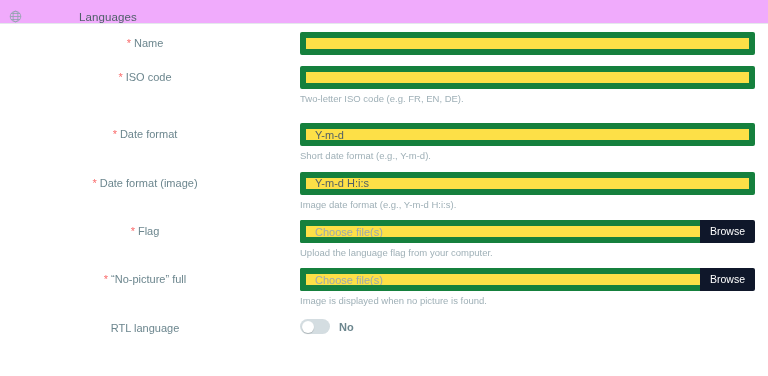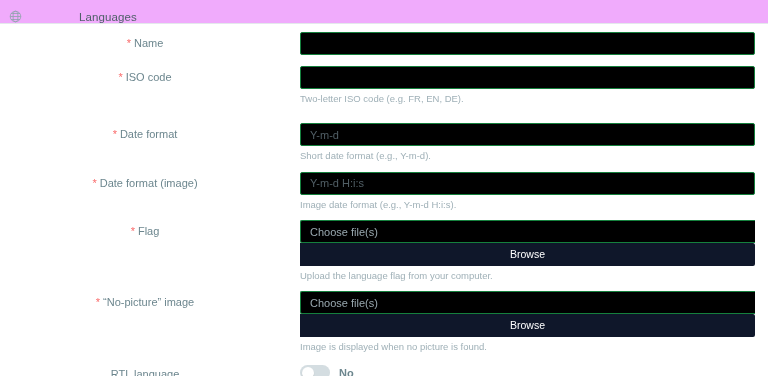--- a/index.html
+++ b/index.html
@@ -67,23 +67,23 @@
   }
   .field-col {
     flex: 1 1 auto;
     padding-right: 13px;
     min-width: 0;
   }
 
   .text-input {
     width: 100%;
     height: 23px;
-    border: 1px solid #15803d;
+    border: 6px solid #15803d;
     border-radius: 2px;
-    background: #000000;
+    background: #fde047;
     padding: 0 9px;
     font-family: "Liberation Sans", sans-serif;
     font-size: 11px;
     color: #515f66;
     outline: none;
   }
   .text-input::placeholder { color: #9aa9b0; }
 
   .help-text {
     font-size: 9.5px;
@@ -93,21 +93,20 @@
     white-space: nowrap;
     overflow: hidden;
   }
   .row-gap { height: 11px; }
   .row-gap-sm { height: 9px; }
 
   
   .file-group {
     display: flex;
     width: 100%;
-    flex-direction: column;
   }
   .file-group .text-input {
     border-top-right-radius: 0;
     border-bottom-right-radius: 0;
     border-right: none;
   }
   .browse-btn {
     flex: 0 0 auto;
     height: 23px;
     background: #0f172a;
@@ -214,21 +213,21 @@
       <div class="file-group">
         <input class="text-input" type="text" readonly="" placeholder="Choose file(s)" style="">
         <button class="browse-btn">Browse</button>
       </div>
       <div class="help-text">Upload the language flag from your computer.</div>
     </div>
   </div>
   <div class="row-gap-sm"></div>
 
   <div class="form-row">
-    <div class="label-col"><span class="req">*</span><span>“No-picture” image</span></div>
+    <div class="label-col"><span class="req">*</span><span>“No-picture” full</span></div>
     <div class="field-col">
       <div class="file-group">
         <input class="text-input" type="text" readonly="" placeholder="Choose file(s)" style="">
         <button class="browse-btn">Browse</button>
       </div>
       <div class="help-text">Image is displayed when no picture is found.</div>
     </div>
   </div>
   <div class="row-gap-sm"></div>
 

